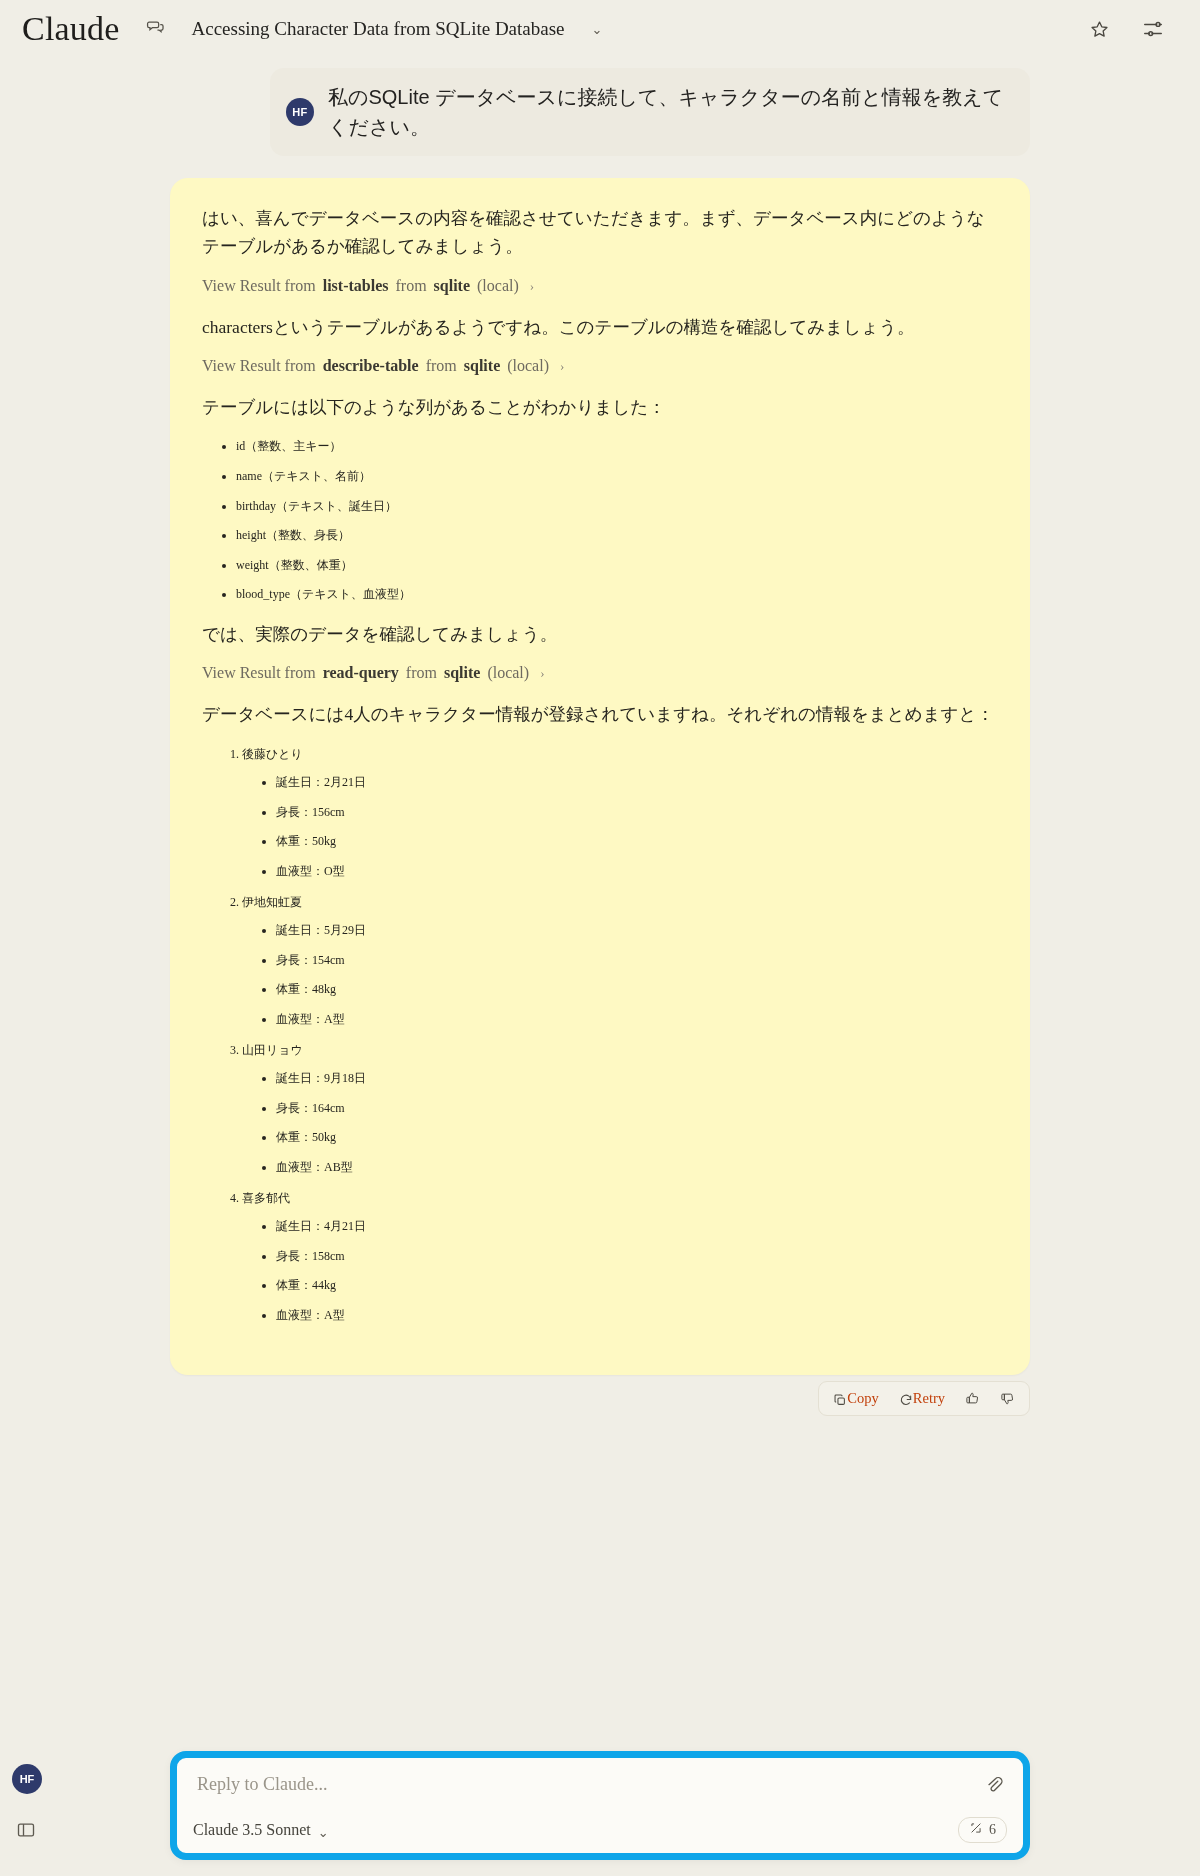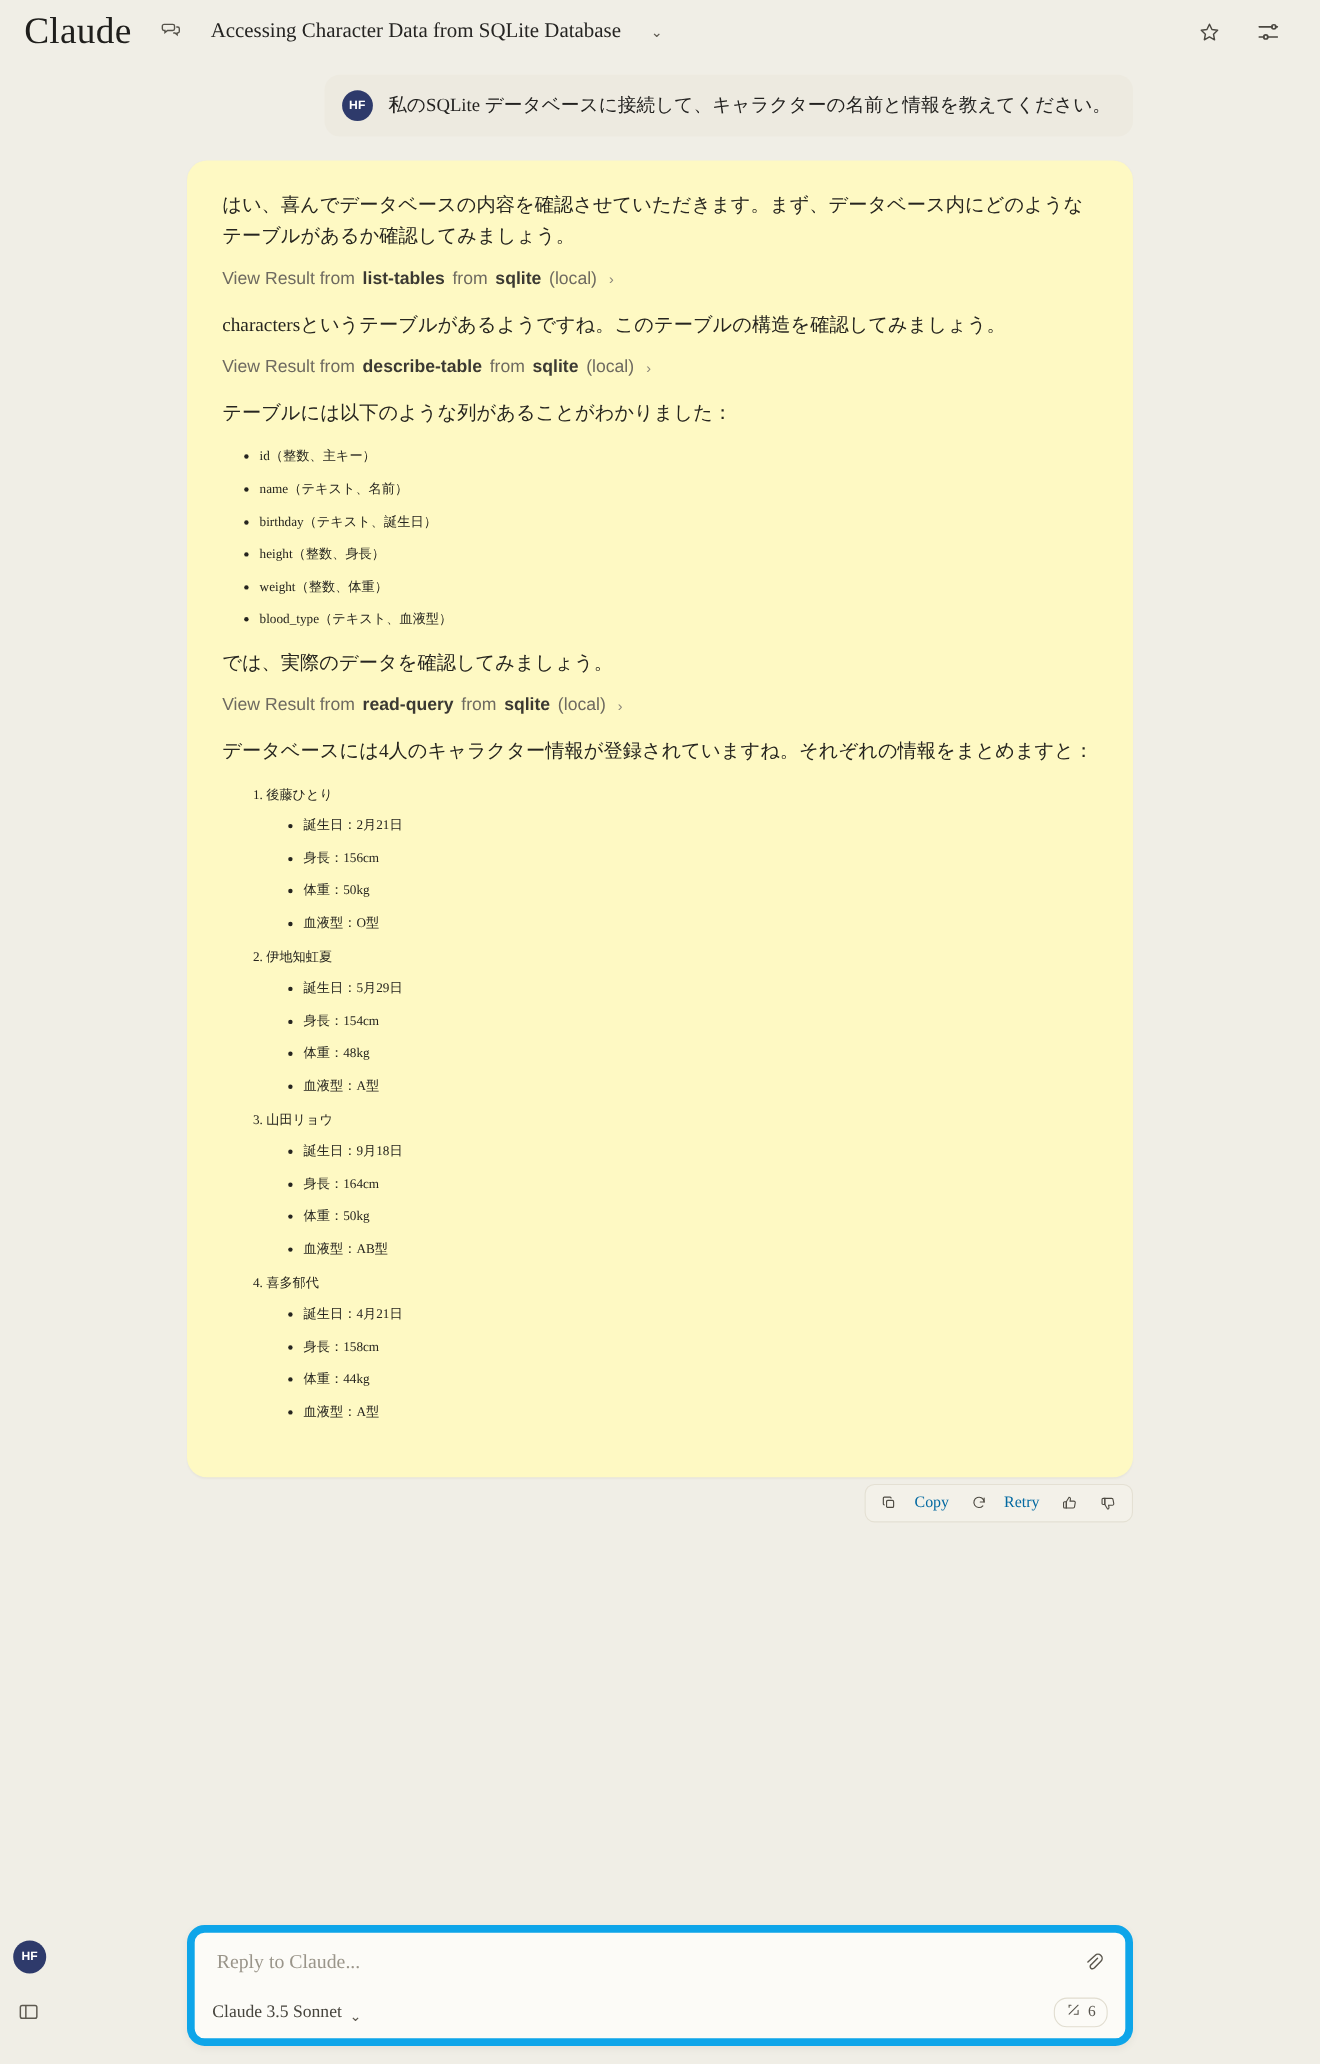--- a/index.html
+++ b/index.html
@@ -86,22 +86,22 @@
     width: 28px; height: 28px; border-radius: 50%;
     background: #2E3A6B;
     color: #fff;
     font-size: 11px;
     font-weight: bold;
     display: flex; align-items: center; justify-content: center;
     flex: 0 0 28px;
     letter-spacing: .3px;
   }
   .user-text {
-    font-family: Liberation Serif, serif;
-    font-size: 17px;
+    font-family: Liberation Sans, sans-serif;
+    font-size: 20px;
     line-height: 1.5;
     color: #232220;
   }
 
   .assistant-card {
     margin-top: 22px;
     background: #fef9c3;
     border-radius: 18px;
     padding: 26px 32px 34px 32px;
     box-shadow: 0 1px 2px rgba(0,0,0,.04);
@@ -109,21 +109,21 @@
   .para {
     font-family: "Liberation Serif", serif;
     font-size: 17.5px;
     line-height: 1.62;
     color: #26251F;
     margin: 0 0 16px 0;
   }
   .para.tight { margin-bottom: 14px; }
 
   .tool-line {
-    font-family: Liberation Sans, sans-serif;
+    font-family: Liberation Serif, serif;
     font-size: 16px;
     color: #6E6A60;
     margin: 0 0 18px 0;
     display: flex;
     align-items: center;
     gap: 7px;
     cursor: pointer;
   }
   .tool-line .strong { color: #3B3932; font-weight: bold; }
   .tool-line .chev { font-size: 13px; color: #8A857A; margin-left: 4px; }
@@ -154,24 +154,24 @@
   .actions-pill {
     display: flex;
     align-items: center;
     gap: 4px;
     background: #F3F1E9;
     border: 1px solid #E4E0D3;
     border-radius: 9px;
     padding: 4px 6px;
   }
   .action {
-    display: flex; align-items: center; gap: 16px;
+    display: flex; align-items: flex-end; gap: 0;
     font-family: "Liberation Serif", serif;
     font-size: 14.5px;
-    color: #0369a1;
+    color: #c2410c;
     padding: 4px 8px;
     border-radius: 6px;
     cursor: pointer;
   }
   .action svg { display: block; }
 
   
   .composer-wrap {
     position: absolute;
     left: 0; right: 0; bottom: 0;

